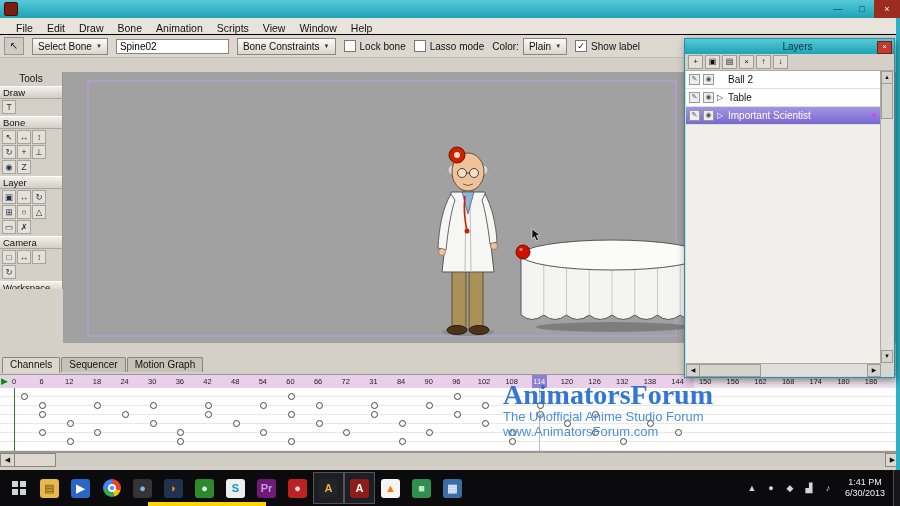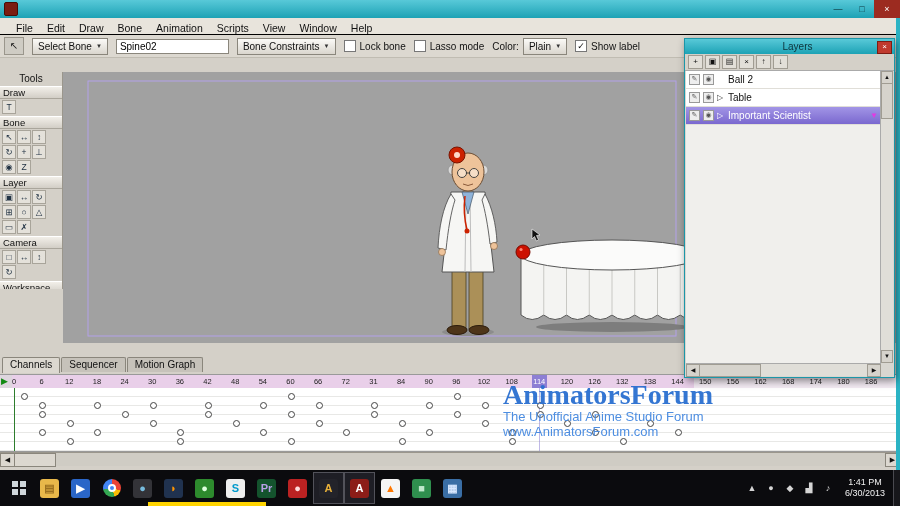--- a/index.html
+++ b/index.html
@@ -472,21 +472,21 @@
         <div class="tb-btn">
           <div class="tb-glyph" style="background: rgb(32, 50, 79); color: rgb(255, 149, 0);">◗</div>
         </div>
         <div class="tb-btn">
           <div class="tb-glyph" style="background: rgb(45, 138, 45); color: rgb(221, 255, 221);">●</div>
         </div>
         <div class="tb-btn">
           <div class="tb-glyph" style="background: rgb(238, 238, 238); color: rgb(0, 153, 204);">S</div>
         </div>
         <div class="tb-btn">
-          <div class="tb-glyph" style="background: #14532d; color: rgb(185, 160, 232);">Pr</div>
+          <div class="tb-glyph" style="background: #701a75; color: rgb(185, 160, 232);">Pr</div>
         </div>
         <div class="tb-btn">
           <div class="tb-glyph" style="background: rgb(187, 34, 34); color: rgb(255, 221, 221);">●</div>
         </div>
         <div class="tb-btn active">
           <div class="tb-glyph" style="background: rgb(35, 35, 42); color: rgb(232, 177, 58);">A</div>
         </div>
         <div class="tb-btn active">
           <div class="tb-glyph" style="background: rgb(140, 29, 24); color: rgb(255, 255, 255);">A</div>
         </div>

